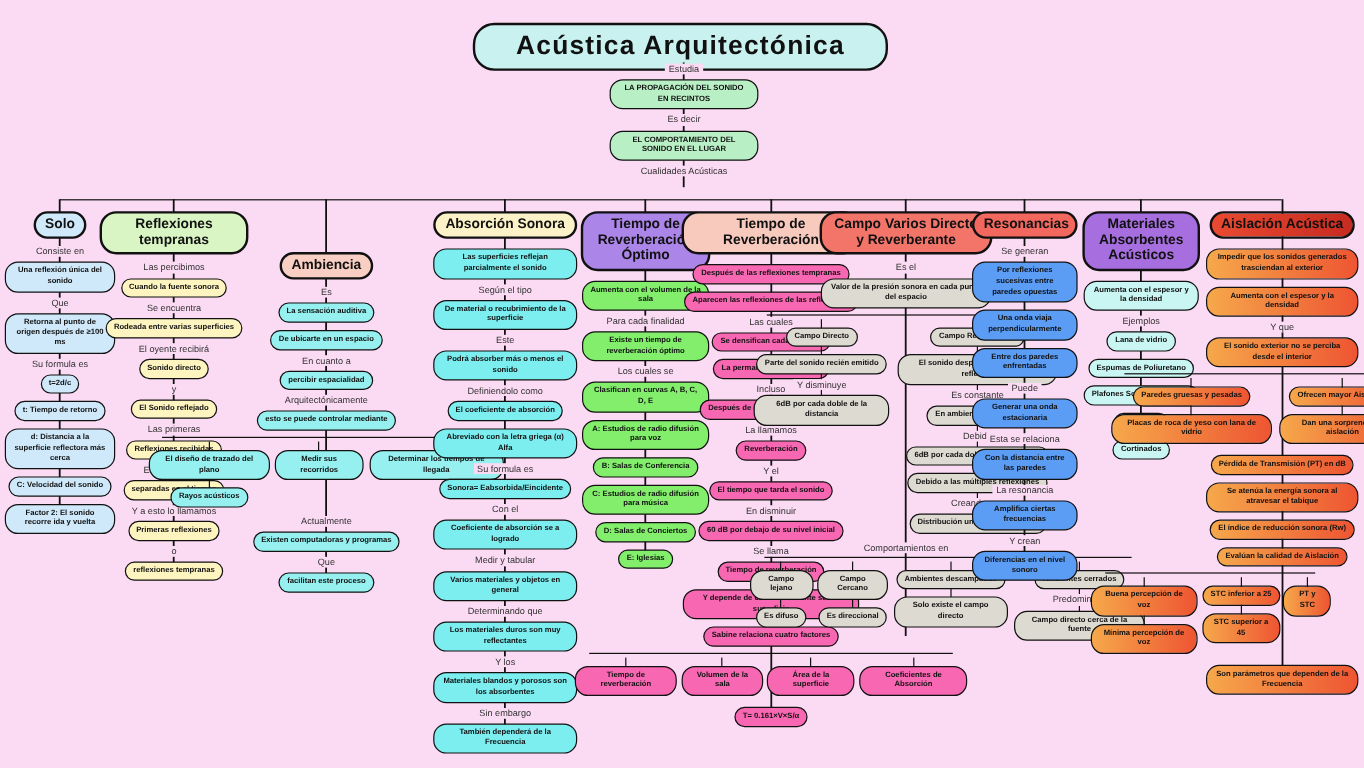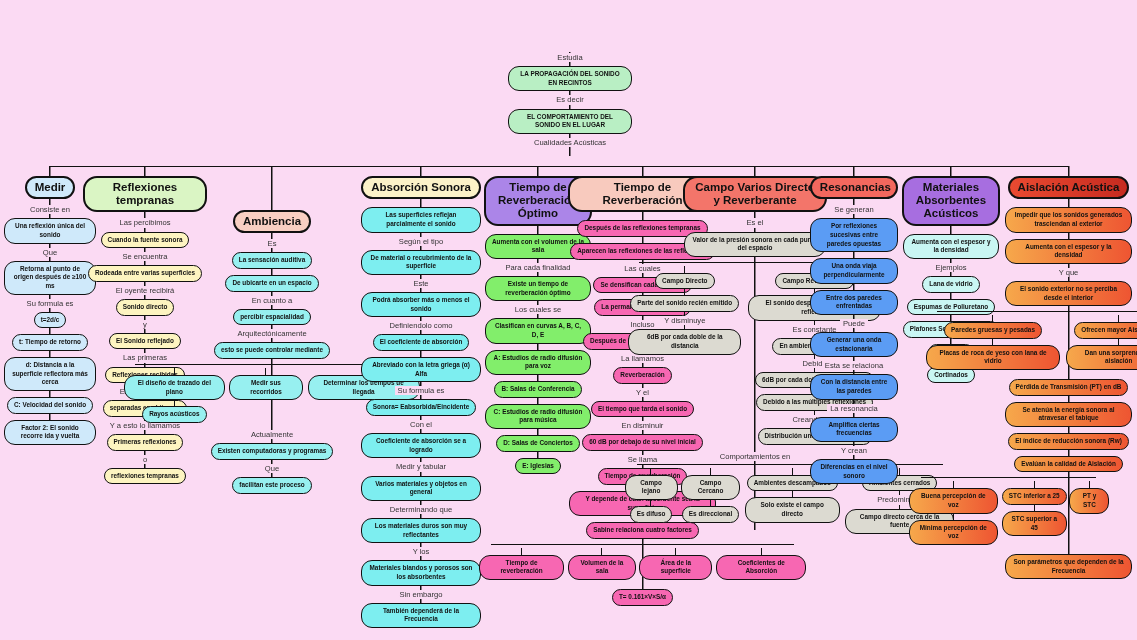--- a/index.html
+++ b/index.html
@@ -49,30 +49,31 @@
   .row::before{
     content:"";position:absolute;top:-4px;left:14px;right:14px;
     border-top:1.4px solid #111;
   }
   .chain{width:130px;}
 </style>
 </head>
 <body style="background: rgb(251, 218, 243);">
 
 <div id="map">
+  <div id="title">Acústica Arquitectónica</div>
   <div id="bus"></div>
   <div id="chain" class="stack chain" style="left:505px;top:52px;height:114px;">
       <div class="lbl">Estudia</div>
       <div class="node" style="background: rgb(185, 239, 196);">LA PROPAGACIÓN DEL SONIDO EN RECINTOS</div>
       <div class="lbl">Es decir</div>
       <div class="node" style="background: rgb(185, 239, 196);">EL COMPORTAMIENTO DEL SONIDO EN EL LUGAR</div>
       <div class="lbl">Cualidades Acústicas</div>
     </div>
 <div class="stack" style="left: 2px; top: 166px; width: 96px;">
-      <div class="hdr" style="background: rgb(207, 233, 250);">Medir</div>
+      <div class="hdr" style="background: rgb(207, 233, 250);">Solo</div>
       <div class="lbl">Consiste en</div>
       <div class="node" style="background: rgb(207, 233, 250);">Una reflexión única del sonido</div>
       <div class="lbl">Que</div>
       <div class="node" style="background: rgb(207, 233, 250);">Retorna al punto de origen después de ≥100 ms</div>
       <div class="lbl">Su formula es</div>
       <div class="node" style="background: rgb(207, 233, 250);">t=2d/c</div>
       <div class="node" style="background: rgb(207, 233, 250);">t: Tiempo de retorno</div>
       <div class="node" style="background: rgb(207, 233, 250);">d: Distancia a la superficie reflectora más cerca</div>
       <div class="node" style="background: rgb(207, 233, 250);">C: Velocidad del sonido</div>
       <div class="node" style="background: rgb(207, 233, 250);">Factor 2: El sonido recorre ida y vuelta</div>

